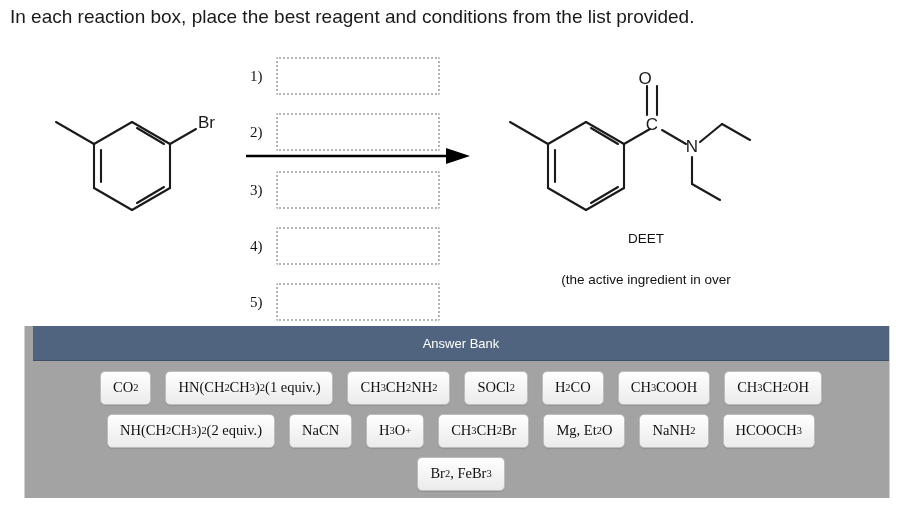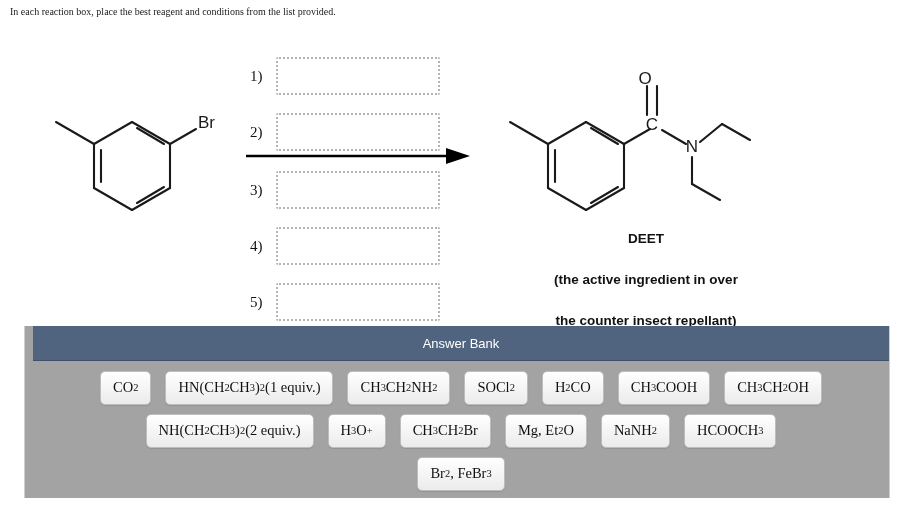--- a/index.html
+++ b/index.html
@@ -14,22 +14,22 @@
     overflow: hidden;
     font-family: "Liberation Serif", serif;
     color: #000000;
   }
 
   
   #prompt {
     position: absolute;
     left: 10px;
     top: 6px;
-    font-size: 10px;
-    font-family: Liberation Serif, serif;
+    font-size: 19px;
+    font-family: Liberation Sans, sans-serif;
     color: #1a1a1a;
     white-space: nowrap;
   }
 
   
   #scheme {
     position: absolute;
     left: 0;
     top: 34px;
     width: 908px;
@@ -77,21 +77,20 @@
   #product-caption {
     position: absolute;
     left: 508px;
     top: 196px;
     width: 276px;
     text-align: center;
     font-family: "Liberation Sans", sans-serif;
     font-size: 13.5px;
     line-height: 17px;
     color: #111;
-    font-weight: bold;
   }
   #product-caption .caption-name { display: block; }
   #product-caption .caption-desc { display: block; margin-top: 24px; }
 
   
   #answer-bank {
     position: absolute;
     left: 24px;
     top: 326px;
     width: 866px;
@@ -232,38 +231,38 @@
       <line x1="200" y1="112" x2="228" y2="128"></line>
     </g>
     <text class="atom" x="153" y="12" text-anchor="middle">O</text>
     <text class="atom" x="160" y="58" text-anchor="middle">C</text>
     <text class="atom" x="200" y="80" text-anchor="middle">N</text>
   </svg>
 
   <div id="product-caption">
     <span class="caption-name">DEET</span>
     <span class="caption-desc">(the active ingredient in over</span>
-    <span class="caption-desc">the counter insect repellant)</span>
   </div>
 </div>
 
 <div id="answer-bank">
   <div id="answer-bank-header">Answer Bank</div>
   <div id="answer-bank-body">
     <div class="chip-row">
         <div class="chip">CO<sub>2</sub></div>
         <div class="chip">HN(CH<sub>2</sub>CH<sub>3</sub>)<sub>2</sub> (1 equiv.)</div>
         <div class="chip">CH<sub>3</sub>CH<sub>2</sub>NH<sub>2</sub></div>
         <div class="chip">SOCl<sub>2</sub></div>
         <div class="chip">H<sub>2</sub>CO</div>
         <div class="chip">CH<sub>3</sub>COOH</div>
         <div class="chip">CH<sub>3</sub>CH<sub>2</sub>OH</div>
       </div>
     <div class="chip-row">
         <div class="chip">NH(CH<sub>2</sub>CH<sub>3</sub>)<sub>2</sub> (2 equiv.)</div>
+        <div class="chip">NaCN</div>
         <div class="chip">H<sub>3</sub>O<sup>+</sup></div>
         <div class="chip">CH<sub>3</sub>CH<sub>2</sub>Br</div>
         <div class="chip">Mg, Et<sub>2</sub>O</div>
         <div class="chip">NaNH<sub>2</sub></div>
         <div class="chip">HCOOCH<sub>3</sub></div>
       </div>
     <div class="chip-row">
         <div class="chip">Br<sub>2</sub>, FeBr<sub>3</sub></div>
       </div>
   </div>

